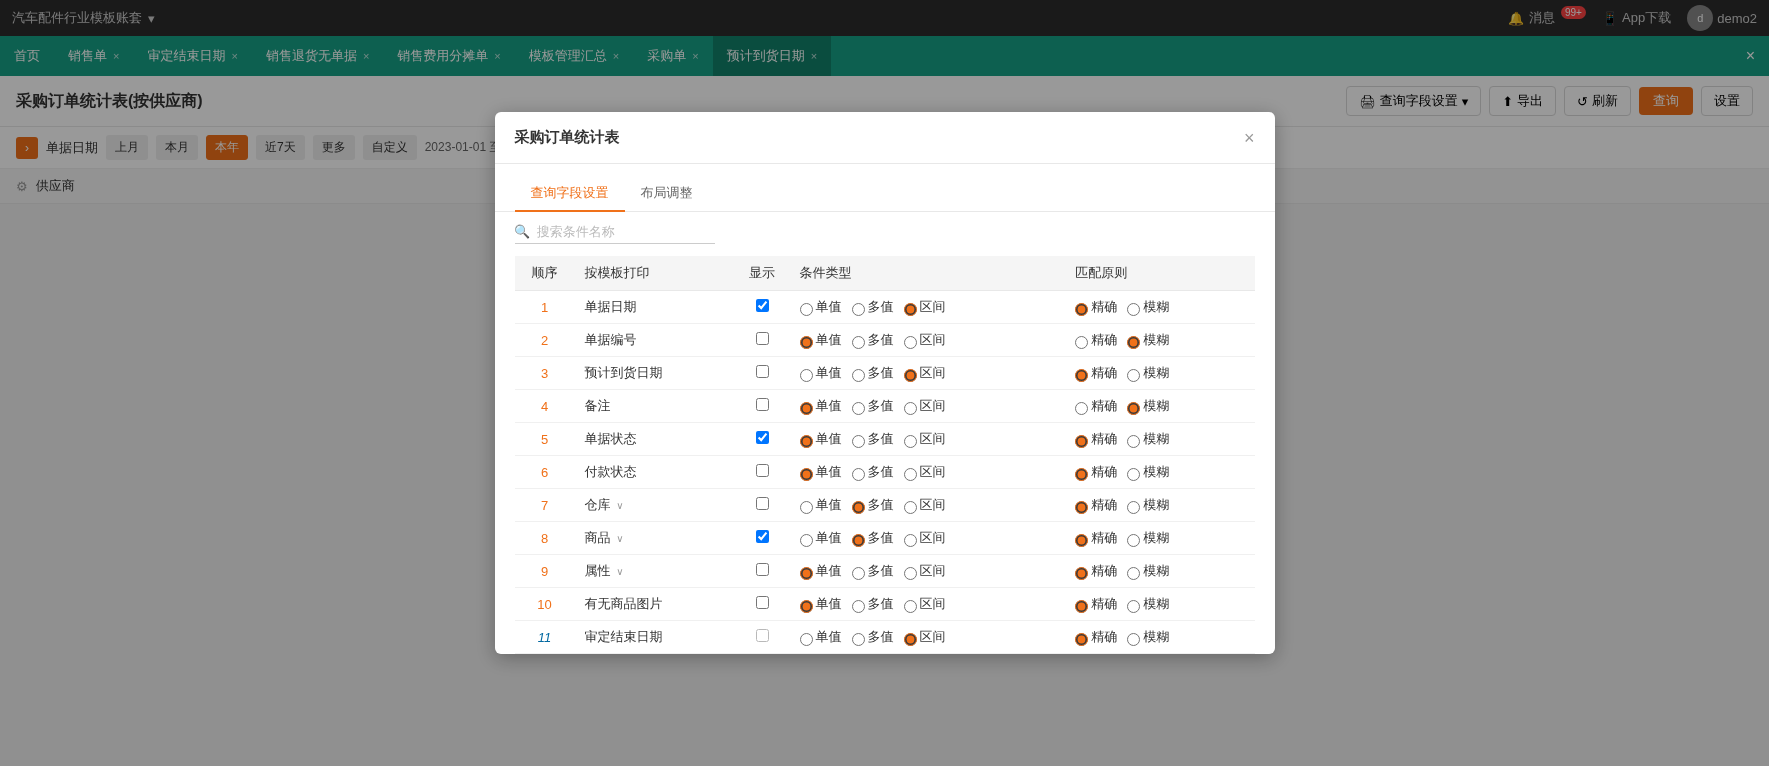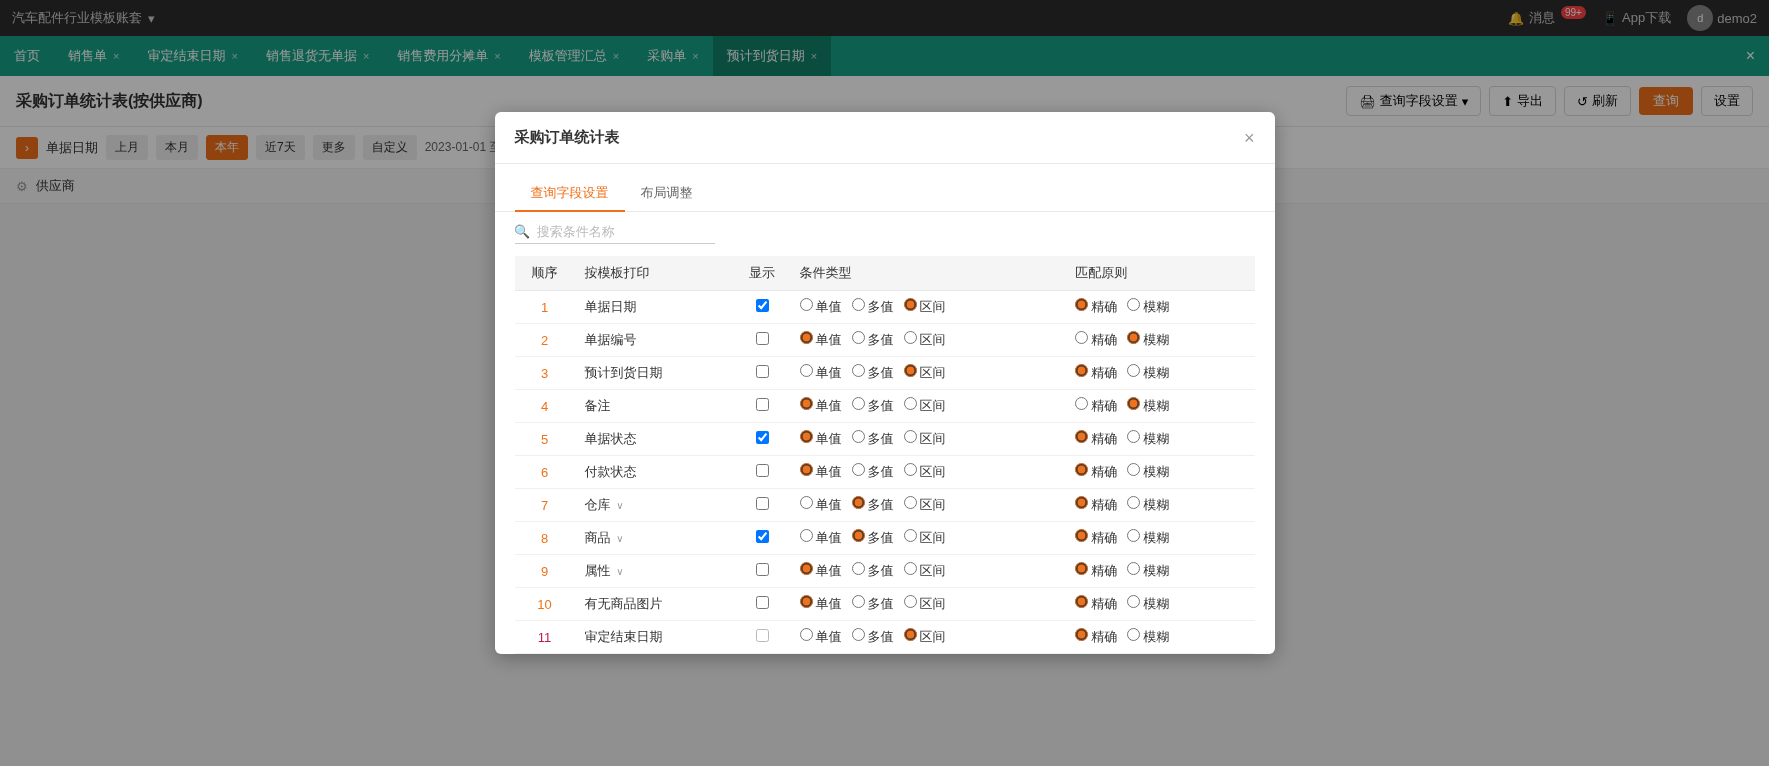--- a/index.html
+++ b/index.html
@@ -190,21 +190,21 @@
     tbody tr {
       border-bottom: 1px solid #f0f0f0;
     }
     tbody td {
       padding: 7px 10px;
       font-size: 13px;
       vertical-align: middle;
     }
     .order-num { color: #f0711a; text-align: center; }
     .radio-group { display: flex; align-items: center; gap: 10px; }
-    .radio-item { display: flex; align-items: flex-start; gap: 3px; cursor: pointer; white-space: nowrap; }
+    .radio-item { display: flex; align-items: flex-end; gap: 3px; cursor: pointer; white-space: nowrap; }
     .radio-item input[type="radio"] { accent-color: #f0711a; cursor: pointer; }
 
     
     .btn-cancel {
       padding: 7px 20px; border: 1px solid #d9d9d9; background: #fff;
       border-radius: 4px; cursor: pointer; font-size: 13px; color: #333;
     }
     .btn-save {
       padding: 7px 24px; background: #f0711a; color: #fff;
       border: none; border-radius: 4px; cursor: pointer; font-size: 13px;
@@ -674,21 +674,21 @@
                     <span>精确</span>
                   </label>
                   <label class="radio-item">
                     <input type="radio" name="match_9" style="">
                     <span>模糊</span>
                   </label>
                 </div>
               </td>
             </tr>
             <tr>
-              <td class="order-num" style="color: #be185d; ">11</td>
+              <td class="order-num" style="color: #0369a1;  font-style: italic;">11</td>
               <td><span>审定结束日期</span></td>
               <td style="text-align: center;"><input type="checkbox" style="opacity: 0.5;"></td>
               <td>
                 <div class="radio-group">
                   <label class="radio-item">
                     <input type="radio" name="type_10" style="">
                     <span>单值</span>
                   </label>
                   <label class="radio-item">
                     <input type="radio" name="type_10" style="">

